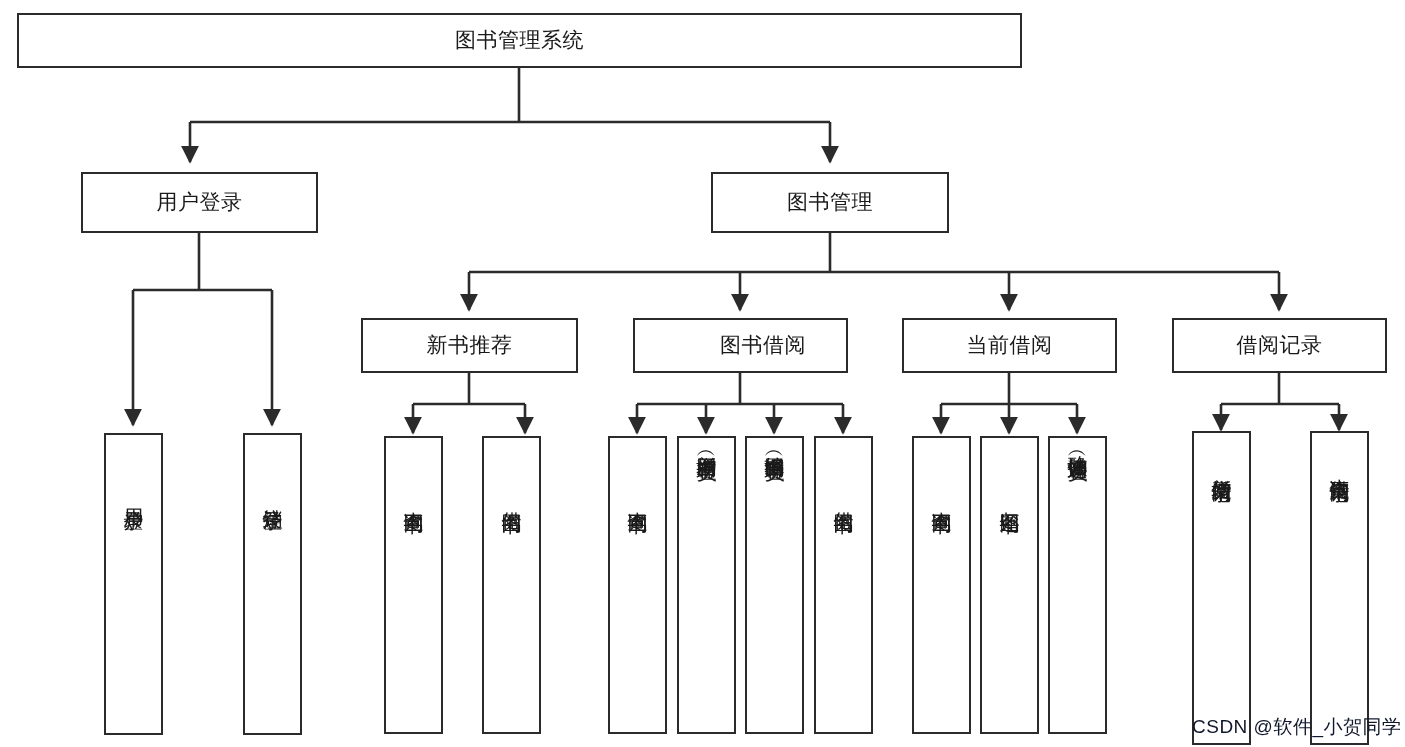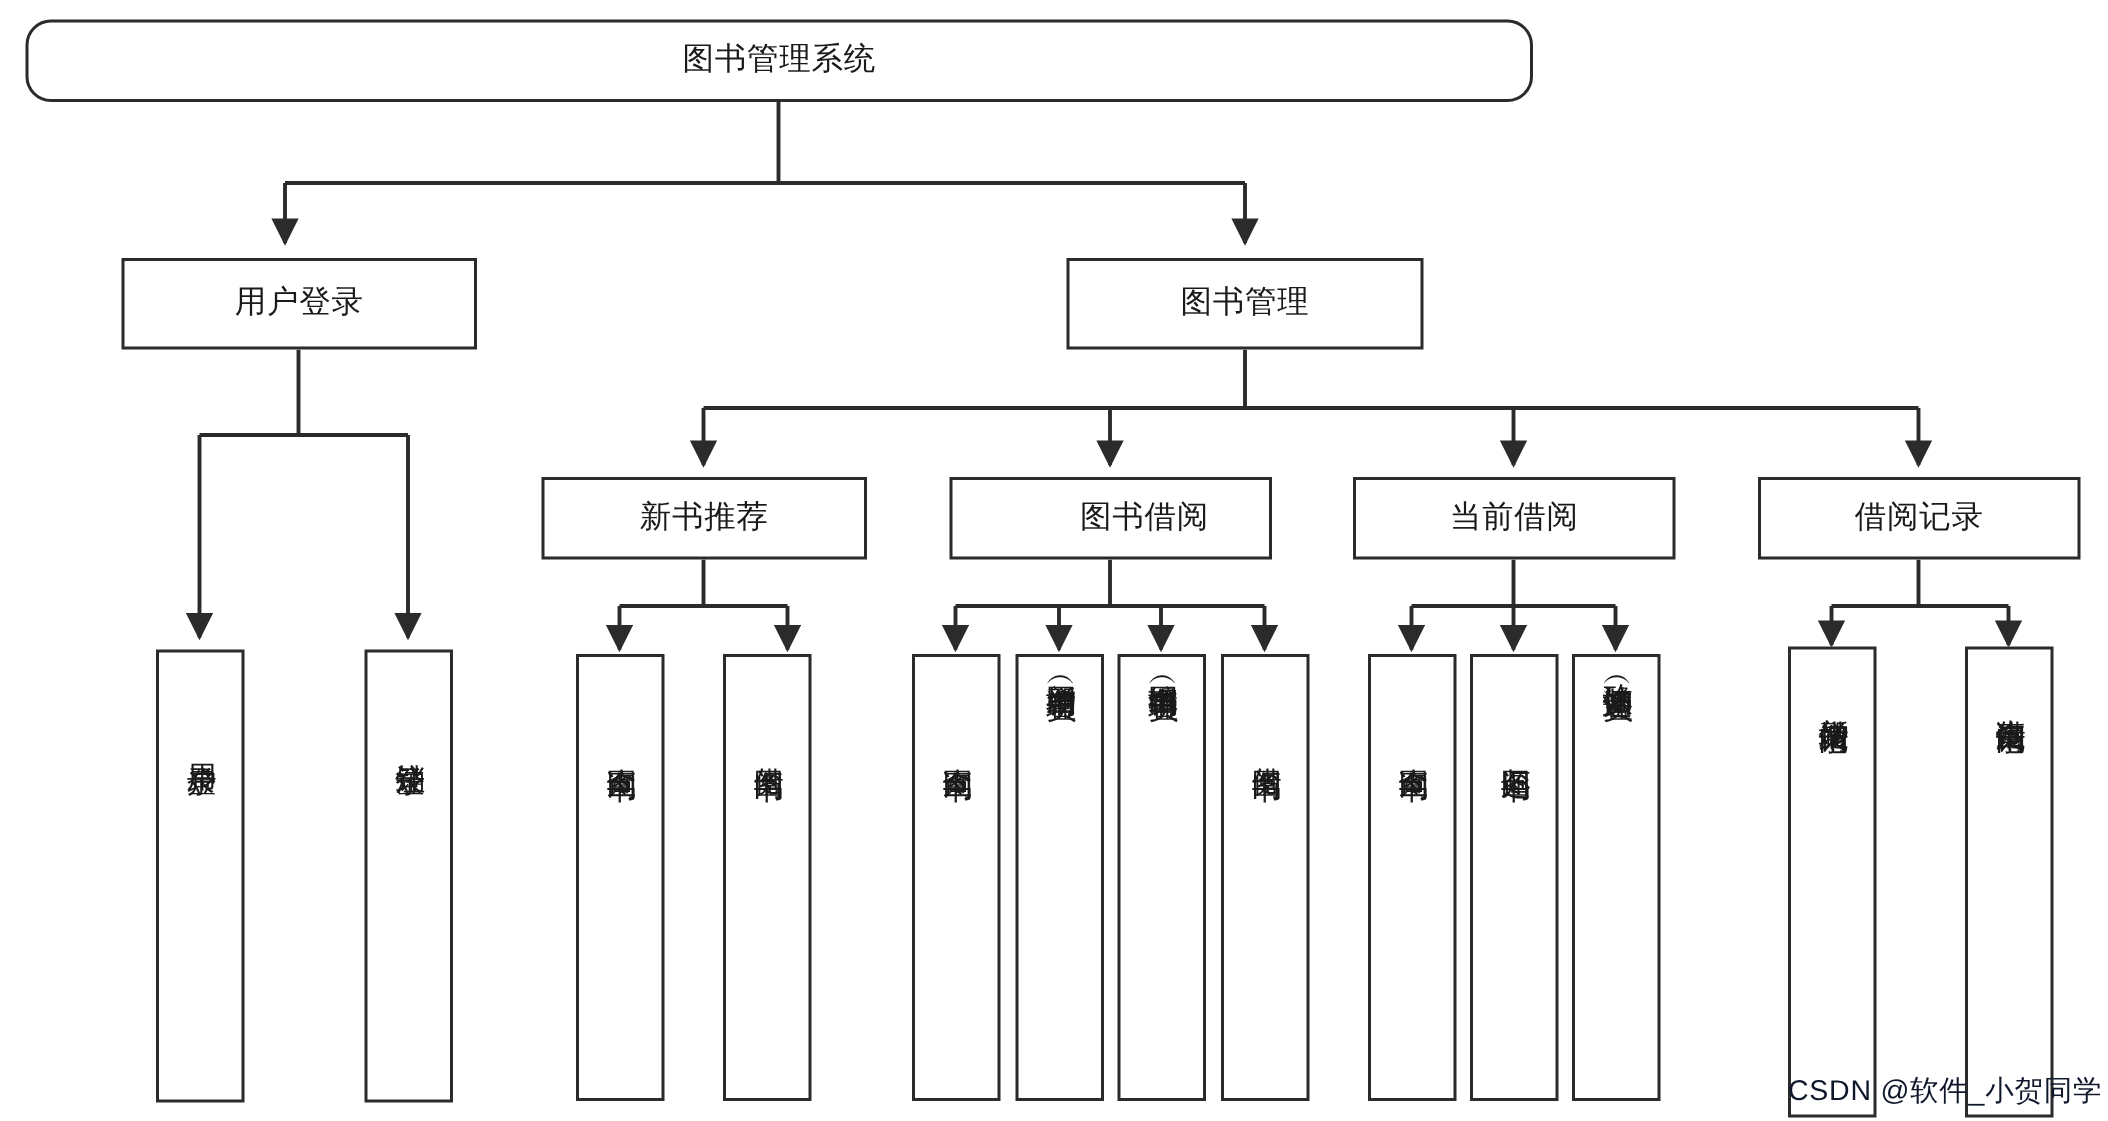--- a/index.html
+++ b/index.html
@@ -122,33 +122,33 @@
       <path d="M 1009 404 L 1009 433" marker-end="url(#arrow)"></path>
       <path d="M 1077 404 L 1077 433" marker-end="url(#arrow)"></path>
 
       <path d="M 1279 373 L 1279 404"></path>
       <path d="M 1221 404 L 1339 404"></path>
       <path d="M 1221 404 L 1221 430" marker-end="url(#arrow)"></path>
       <path d="M 1339 404 L 1339 430" marker-end="url(#arrow)"></path>
     </g>
   </svg>
 
-  <div class="node" style="left:17px; top:13px; width:1005px; height:55px;border-radius:17px;">
+  <div class="node" style="left:17px; top:13px; width:1005px; height:55px;">
     <span class="node-label">图书管理系统</span>
   </div>
 
   <div class="node" style="left:81px; top:172px; width:237px; height:61px;">
     <span class="node-label">用户登录</span>
   </div>
 
   <div class="node" style="left:711px; top:172px; width:238px; height:61px;">
     <span class="node-label">图书管理</span>
   </div>
 
-  <div class="node" style="left:361px; top:318px; width:217px; height:55px;">
+  <div class="node" style="left:361px; top:318px; width:217px; height:55px;font-family:Liberation Serif, serif;">
     <span class="node-label">新书推荐</span>
   </div>
 
   <div class="node" style="left:633px; top:318px; width:215px; height:55px;padding-left:45px;">
     <span class="node-label">图书借阅</span>
   </div>
 
   <div class="node" style="left:1172px; top:318px; width:215px; height:55px;">
     <span class="node-label">借阅记录</span>
   </div>

